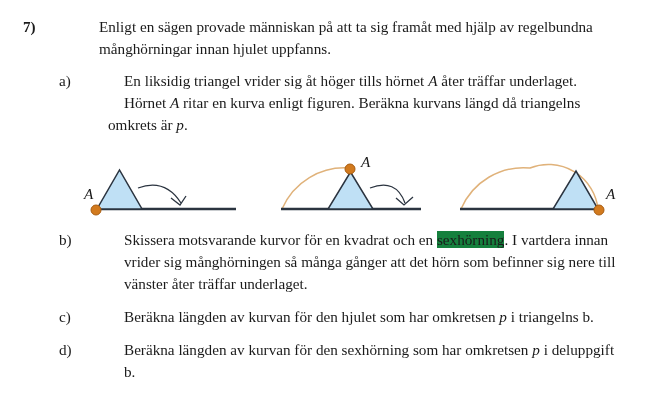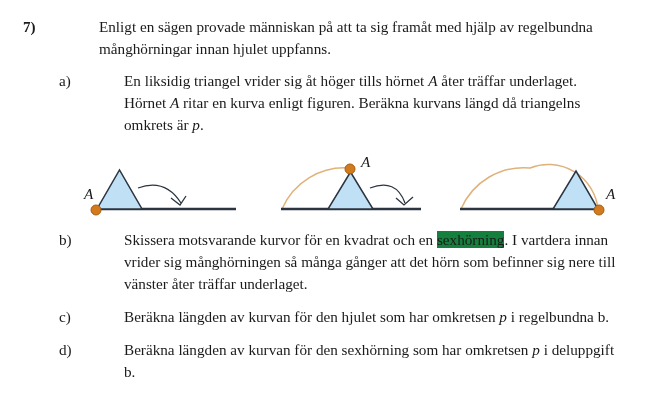--- a/index.html
+++ b/index.html
@@ -15,21 +15,21 @@
 </head>
 <body>
 
 <div class="num" style="left:23px; top:16px;">7)</div>
 <div class="txt" style="left:59px; top:16px;">Enligt en sägen provade människan på att ta sig framåt med hjälp av regelbundna</div>
 <div class="txt" style="left:59px; top:38px;text-align:right;">månghörningar innan hjulet uppfanns.</div>
 
 <div class="lbl" style="left:59px; top:70px;">a)</div>
 <div class="txt" style="left:84px; top:70px;"><span>En liksidig triangel vrider sig åt höger tills hörnet </span><i>A</i><span> åter träffar underlaget.</span></div>
 <div class="txt" style="left:84px; top:92px;"><span>Hörnet </span><i>A</i><span> ritar en kurva enligt figuren. Beräkna kurvans längd då triangelns</span></div>
-<div class="txt" style="left:84px; top:114px;"><span>omkrets är </span><i>p</i><span>.</span></div>
+<div class="txt" style="left:68px; top:114px;"><span>omkrets är </span><i>p</i><span>.</span></div>
 
 <svg width="645" height="411">
 
   <g>
     <line x1="95" y1="209" x2="236" y2="209" stroke="#2b3440" stroke-width="2.5"></line>
     <polygon points="97,209 142,209 119.5,170" fill="#bfe0f5" stroke="#2b3440" stroke-width="1.5"></polygon>
     <circle cx="96" cy="210" r="5" fill="#d27a1e" stroke="#a85d12" stroke-width="1"></circle>
     <path d="M138,188 Q165,178 181,203" fill="none" stroke="#2b3440" stroke-width="1.3"></path>
     <path d="M171,198 L180,205 L186,196" fill="none" stroke="#2b3440" stroke-width="1.3"></path>
   </g>
@@ -54,17 +54,17 @@
 <div class="lbl" style="left:84px; top:183px;"><i>A</i></div>
 <div class="lbl" style="left:361px; top:151px;"><i>A</i></div>
 <div class="lbl" style="left:606px; top:183px;"><i>A</i></div>
 
 <div class="lbl" style="left:59px; top:229px;">b)</div>
 <div class="txt" style="left:84px; top:229px;"><span>Skissera motsvarande kurvor för en kvadrat och en </span><span class="hl">sexhörning</span><span>. I vartdera innan</span></div>
 <div class="txt" style="left:84px; top:251px;">vrider sig månghörningen så många gånger att det hörn som befinner sig nere till</div>
 <div class="txt" style="left:84px; top:273px;">vänster åter träffar underlaget.</div>
 
 <div class="lbl" style="left:59px; top:306px;">c)</div>
-<div class="txt" style="left:84px; top:306px;"><span>Beräkna längden av kurvan för den hjulet som har omkretsen </span><i>p</i><span> i regelbundna b.</span></div>
+<div class="txt" style="left:84px; top:306px;"><span>Beräkna längden av kurvan för den hjulet som har omkretsen </span><i>p</i><span> i triangelns b.</span></div>
 
 <div class="lbl" style="left:59px; top:339px;">d)</div>
 <div class="txt" style="left:84px; top:339px;"><span>Beräkna längden av kurvan för den sexhörning som har omkretsen </span><i>p</i><span> i deluppgift</span></div>
 <div class="txt" style="left:84px; top:361px;">b.</div>
 
 </body></html>

